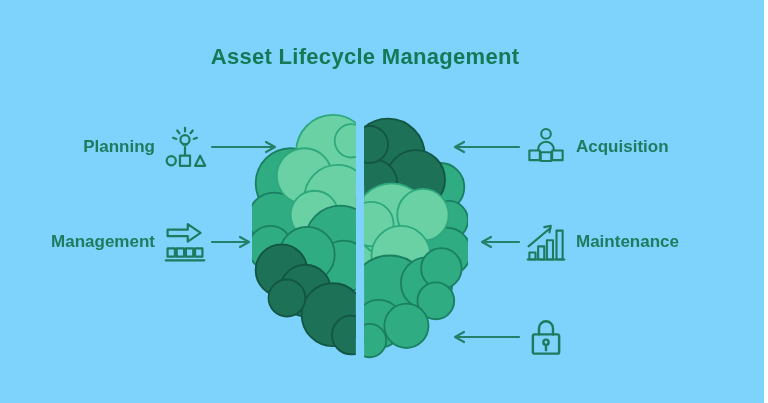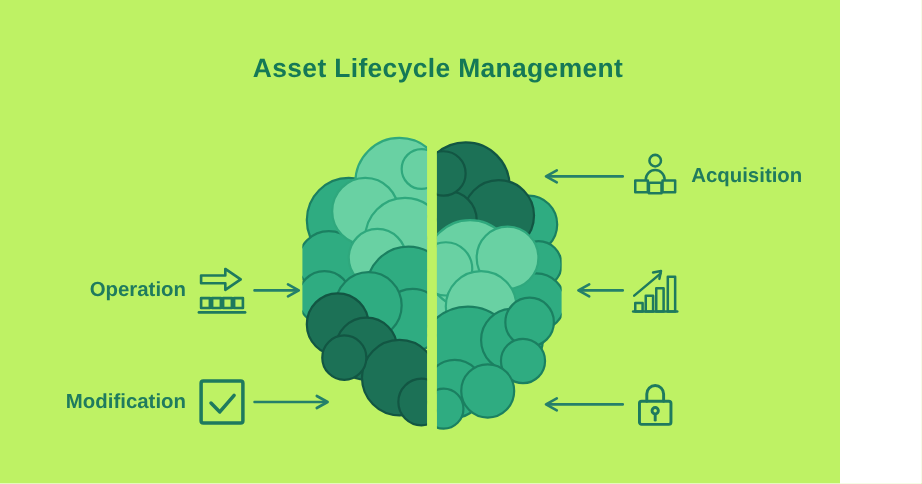--- a/index.html
+++ b/index.html
@@ -1,17 +1,17 @@
 <!DOCTYPE html>
 <html><head>
 <meta charset="utf-8">
 <style>
   html,body{margin:0;padding:0;background:#fff;}
   .canvas{
-    position:relative;width:700px;height:403px;background:#bef264;
+    position:relative;width:764px;height:403px;background:#7dd3fc;
     font-family:"Liberation Sans", sans-serif;overflow:hidden;
   }
   .title{
     position:absolute;top:44px;left:0;width:730px;text-align:center;
     font-size:22px;font-weight:700;color:#157956;letter-spacing:.3px;
   }
   .row{position:absolute;display:flex;align-items:center;height:50px;}
   .row.leftside{left:35px;}
   .row.rightside{left:452px;}
   .lbl{
@@ -26,56 +26,60 @@
   .arrow-wrap svg{stroke:#25806A;fill:none;stroke-linecap:round;stroke-linejoin:round;}
   .brain{position:absolute;left:252px;top:102px;}
 </style>
 </head>
 <body>
 
 <div class="canvas">
 
   <div class="title">Asset Lifecycle Management</div>
 
+  <div class="row leftside" style="top:122px">
+    <span class="lbl l">Planning</span>
+    <span class="icon">
+      <svg width="44" height="44" viewBox="0 0 48 48" stroke-width="2.4">
+        <path d="M24 3 v4 M15.5 6 l2.5 3 M32.5 6 l-2.5 3 M11 14 l3.5 1.2 M37 14 l-3.5 1.2"></path>
+        <circle cx="24" cy="16" r="5"></circle>
+        <path d="M22 21.5 h4 M24 24 v9"></path>
+        <circle cx="9" cy="39" r="5"></circle>
+        <rect x="18.5" y="33.5" width="11" height="11"></rect>
+        <path d="M35 44.5 l5.5 -11 l5.5 11 z"></path>
+      </svg>
+    </span>
+    <span class="arrow-wrap">
+      <svg width="66" height="16" stroke-width="2.2">
+        <line x1="1" y1="8" x2="63" y2="8"></line>
+          <path d="M55 3 L64 8 L55 13"></path>
+      </svg>
+    </span>
+  </div>
 
   <div class="row leftside" style="top:217px">
-    <span class="lbl l">Operation</span>
+    <span class="lbl l">Management</span>
     <span class="icon">
       <svg width="44" height="44" viewBox="0 0 48 48" stroke-width="2.4">
         <path d="M5 10.5 H27 V4.5 L41 14 L27 23.5 v-6 H5 Z"></path>
         <rect x="5" y="31" width="8" height="9"></rect>
         <rect x="15" y="31" width="8" height="9"></rect>
         <rect x="25" y="31" width="8" height="9"></rect>
         <rect x="35" y="31" width="8" height="9"></rect>
         <path d="M3 44 H45"></path>
       </svg>
     </span>
     <span class="arrow-wrap">
       <svg width="40" height="16" stroke-width="2.2">
         <line x1="1" y1="8" x2="37" y2="8"></line>
           <path d="M29 3 L38 8 L29 13"></path>
       </svg>
     </span>
   </div>
 
-  <div class="row leftside" style="top:310px">
-    <span class="lbl l">Modification</span>
-    <span class="icon">
-      <svg width="44" height="44" viewBox="0 0 48 48" stroke-width="3.2">
-        <rect x="5" y="5" width="38" height="38" rx="2"></rect>
-        <path d="M14 25 l8 8 L35 18"></path>
-      </svg>
-    </span>
-    <span class="arrow-wrap">
-      <svg width="64" height="16" stroke-width="2.2">
-        <line x1="1" y1="8" x2="61" y2="8"></line>
-          <path d="M53 3 L62 8 L53 13"></path>
-      </svg>
-    </span>
-  </div>
 
   <div class="row rightside" style="top:122px">
     <span class="arrow-wrap r">
       <svg width="68" height="16" stroke-width="2.2">
         <line x1="67" y1="8" x2="4" y2="8"></line>
           <path d="M12 3 L3 8 L12 13"></path>
       </svg>
     </span>
     <span class="icon">
       <svg width="42" height="42" viewBox="0 0 48 48" stroke-width="2.4">
@@ -100,20 +104,21 @@
       <svg width="42" height="42" viewBox="0 0 48 48" stroke-width="2.4">
         <rect x="5" y="36" width="7" height="8"></rect>
         <rect x="15" y="29" width="7" height="15"></rect>
         <rect x="25" y="22" width="7" height="22"></rect>
         <rect x="36" y="11" width="7" height="33"></rect>
         <path d="M4 29 L29 8"></path>
         <path d="M22 7 l7.5 -1.5 l-1.5 7.5"></path>
         <path d="M3 44 h42"></path>
       </svg>
     </span>
+    <span class="lbl r">Maintenance</span>
   </div>
 
   <div class="row rightside" style="top:312px">
     <span class="arrow-wrap r">
       <svg width="68" height="16" stroke-width="2.2">
         <line x1="67" y1="8" x2="4" y2="8"></line>
           <path d="M12 3 L3 8 L12 13"></path>
       </svg>
     </span>
     <span class="icon">

